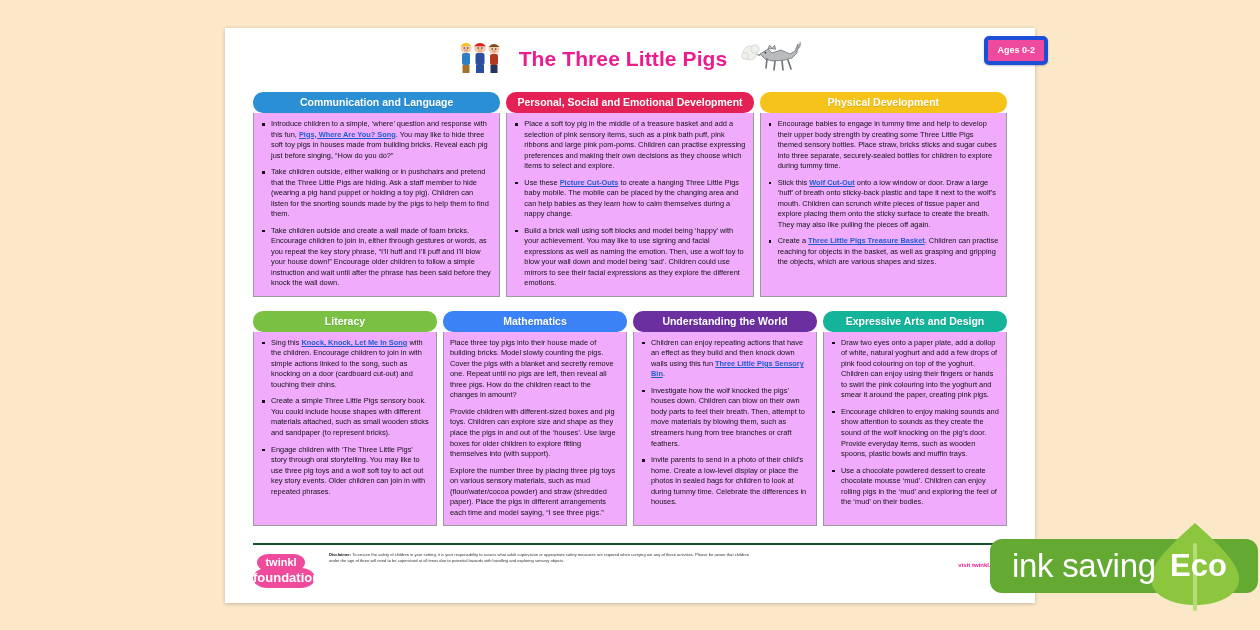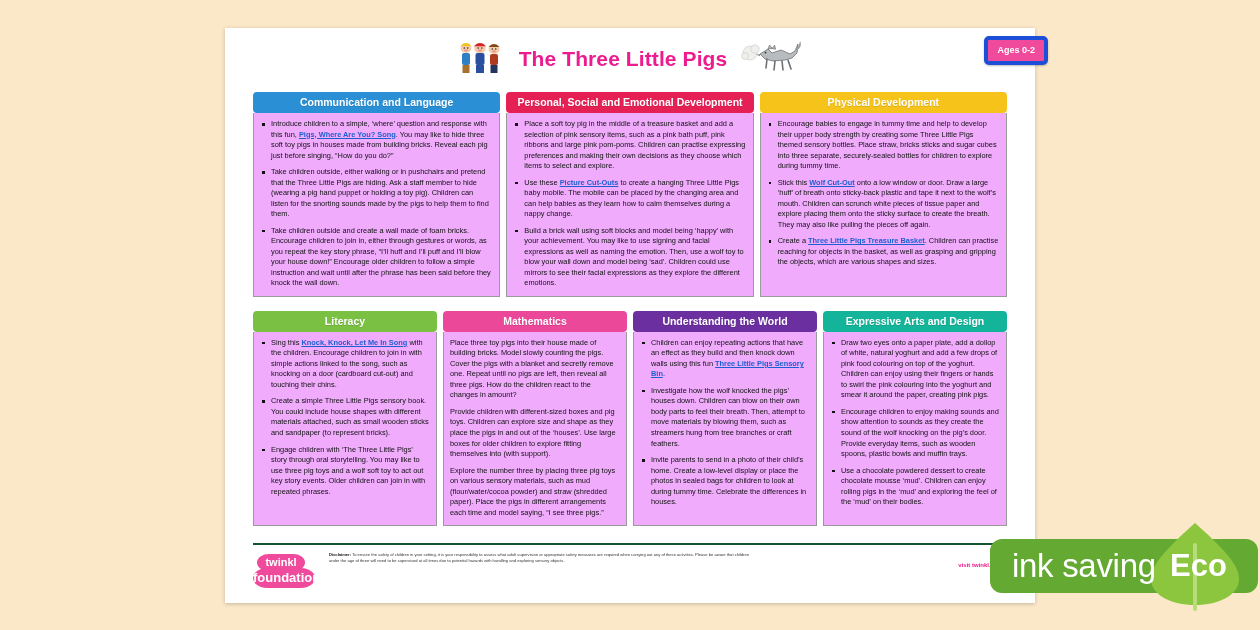--- a/index.html
+++ b/index.html
@@ -65,21 +65,21 @@
   .col { display:flex; flex-direction:column; }
   .grid.top .col { flex:1 1 0; }
   .grid.bottom .col { flex:1 1 0; }
 
   .col-head {
     color:#ffffff;
     font-size:10.5px;
     font-weight:bold;
     text-align:center;
     padding:4px 2px 5px;
-    border-radius:4px;
+    border-radius:10px;
     line-height:1.15;
     text-shadow:0 1px 0 rgba(0,0,0,.12);
   }
   .col-body {
     flex:1;
     border:1px solid #9a9a9a;
     border-top:none;
     padding:6px 7px 7px 4px;
     background:#f0abfc;
   }
@@ -284,21 +284,21 @@
         <div class="col-head" style="background: rgb(122, 193, 67);">Literacy</div>
         <div class="col-body">
           <ul class="items">
             <li><span>Sing this </span><span class="lnk">Knock, Knock, Let Me In Song</span><span> with the children. Encourage children to join in with simple actions linked to the song, such as knocking on a door (cardboard cut-out) and touching their chins.</span></li>
             <li><span>Create a simple Three Little Pigs sensory book. You could include house shapes with different materials attached, such as small wooden sticks and sandpaper (to represent bricks).</span></li>
             <li><span>Engage children with ‘The Three Little Pigs’ story through oral storytelling. You may like to use three pig toys and a wolf soft toy to act out key story events. Older children can join in with repeated phrases.</span></li>
           </ul>
         </div>
       </div>
       <div class="col">
-        <div class="col-head" style="background: #ec4899;">Mathematics</div>
+        <div class="col-head" style="background: #3b82f6;">Mathematics</div>
         <div class="col-body">
           <ul class="items nobullet">
             <li><span>Place three toy pigs into their house made of building bricks. Model slowly counting the pigs. Cover the pigs with a blanket and secretly remove one. Repeat until no pigs are left, then reveal all three pigs. How do the children react to the changes in amount?</span></li>
             <li><span>Provide children with different-sized boxes and pig toys. Children can explore size and shape as they place the pigs in and out of the ‘houses’. Use large boxes for older children to explore fitting themselves into (with support).</span></li>
             <li><span>Explore the number three by placing three pig toys on various sensory materials, such as mud (flour/water/cocoa powder) and straw (shredded paper). Place the pigs in different arrangements each time and model saying, “I see three pigs.”</span></li>
           </ul>
         </div>
       </div>
       <div class="col">
         <div class="col-head" style="background: rgb(107, 47, 160);">Understanding the World</div>

